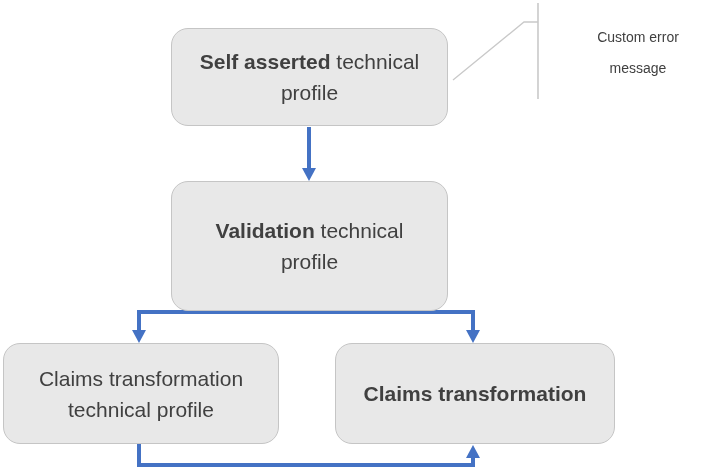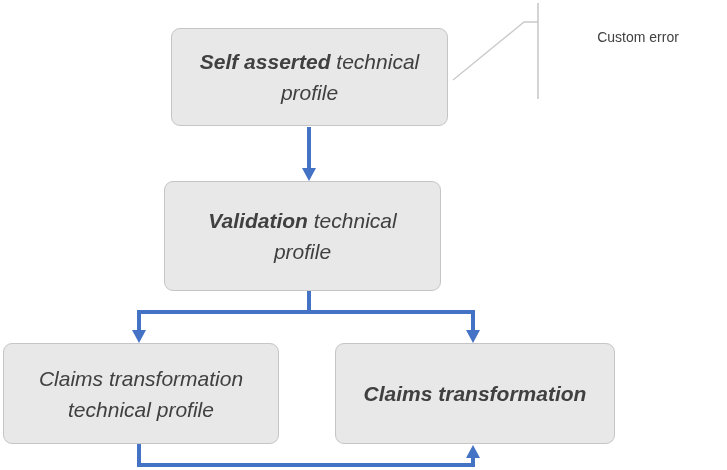--- a/index.html
+++ b/index.html
@@ -21,33 +21,32 @@
   }
   .bline { stroke: var(--arrow, #4472C4); stroke-width: 4; fill: none; }
   .bhead { fill: var(--arrow, #4472C4); stroke: none; }
   .cline { stroke: var(--callout_line, #C9C9C9); stroke-width: 1.3; fill: none; }
   .cline-thick { stroke: var(--callout_line, #C9C9C9); stroke-width: 1.6; fill: none; }
   .box {
     position: absolute;
     box-sizing: border-box;
     background: var(--box_fill, #E8E8E8);
     border: 1.5px solid var(--box_border, #C5C5C5);
-    border-radius: 9px;
+    border-radius: 17px;
     display: flex;
     align-items: center;
     justify-content: center;
     text-align: center;
     color: var(--text, #404040);
     font-size: 21px;
     line-height: 31px;
-    font-style: italic;
   }
   .box b { font-weight: 700; }
   #node-self-asserted   { left: 171px; top: 28px;  width: 277px; height: 98px;  }
-  #node-validation      { left: 164px; top: 181px; width: 277px; height: 110px; }
+  #node-validation      { left: 171px; top: 181px; width: 277px; height: 130px; }
   #node-claims-tp       { left: 3px;   top: 343px; width: 276px; height: 101px; }
   #node-claims-tf       { left: 335px; top: 343px; width: 280px; height: 101px; }
   #callout-text {
     position: absolute;
     left: 548px; top: 22px;
     width: 180px;
     text-align: center;
     color: var(--text, #404040);
     font-size: 14px;
     line-height: 31px;
@@ -97,15 +96,16 @@
   </div>
 
   <div class="box" id="node-claims-tf">
     <div>
       <b>Claims transformation</b>
     </div>
   </div>
 
   <div id="callout-text">
     <div>Custom error</div>
+    <div>message</div>
   </div>
 
 </div>
 
 </body></html>

